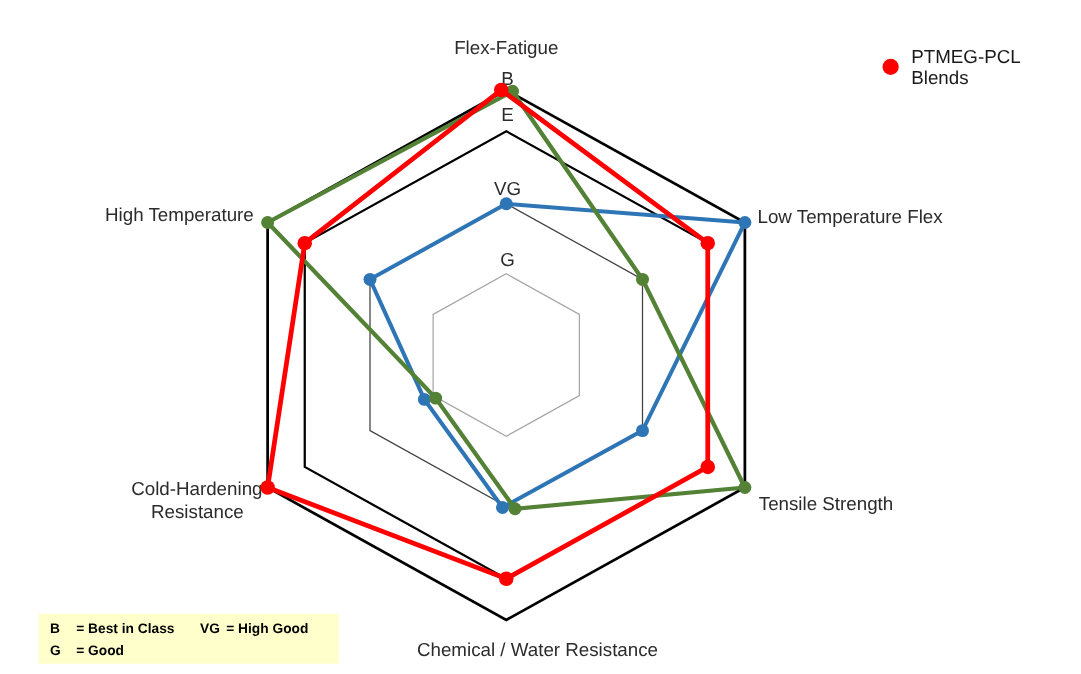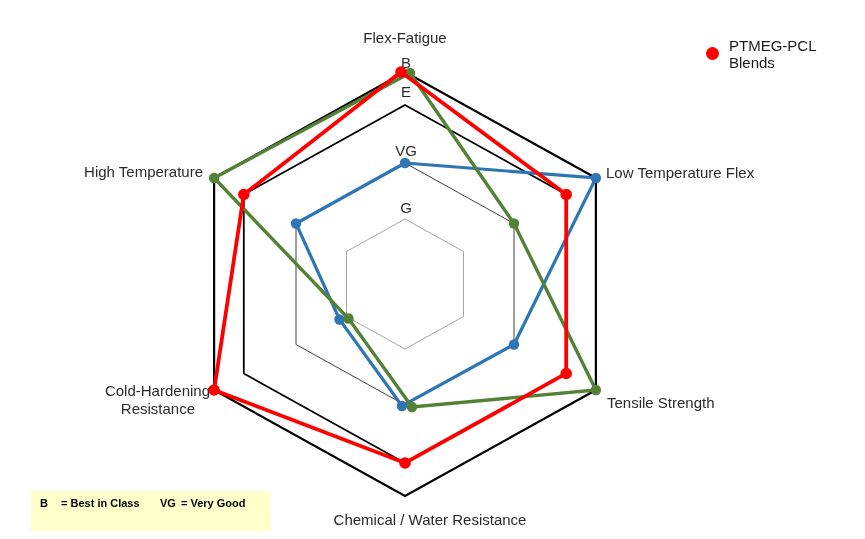--- a/index.html
+++ b/index.html
@@ -64,16 +64,19 @@
       <span class="legend-dot" style="background: rgb(255, 0, 0);"></span>
       <span>PTMEG-PCL Blends</span>
     </div>
   </div>
 
   <div class="keybox" style="background: rgb(255, 255, 204);">
     <div class="key-item">
       <span class="k-letter">B</span><span>= Best in Class</span>
     </div>
     <div class="key-item">
-      <span class="k-letter">VG</span><span>= Very Good</span>
+      <span class="k-letter">VG</span><span>= High Good</span>
+    </div>
+    <div class="key-item">
+      <span class="k-letter">G</span><span>= Good</span>
     </div>
   </div>
 </div>
 
 </body></html>

